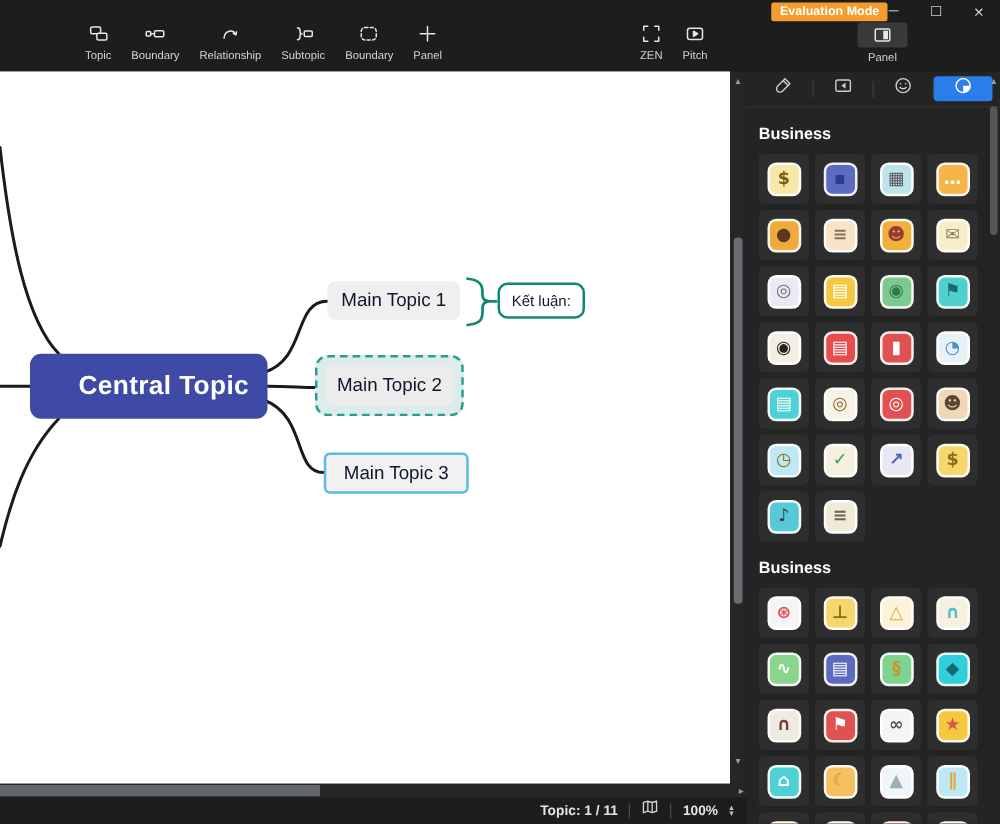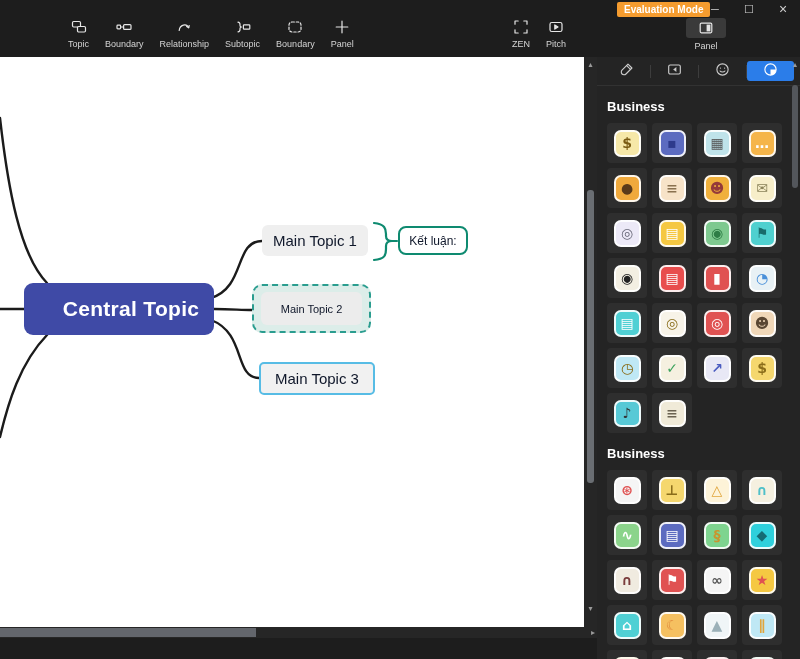--- a/index.html
+++ b/index.html
@@ -29,21 +29,21 @@
 
   
   .canvas { position:absolute; left:0; top:57px; width:584px; height:570px; background:#ffffff; overflow:hidden; }
   .canvas svg.lines { position:absolute; left:0; top:0; }
   .node { position:absolute; display:flex; align-items:center; justify-content:center; color:#0f172a; }
   .node-central { left:24px; top:226px; width:190px; height:52px; border-radius:9px;
     color:#fff; font-size:21px; font-weight:bold; letter-spacing:.3px;padding-left:24px; }
   .node-mt1 { left:262px; top:168px; width:106px; height:31px; background:#efefef; border-radius:6px; font-size:15px; }
   .node-mt2-outer { left:252px; top:227px; width:119px; height:49px; background:#dcede9;
     border:2px dashed #2a9d8f; border-radius:10px; }
-  .node-mt2-inner { left:7px; top:6px; width:101px; height:33px; background:#ececec; border-radius:6px; font-size:11px; }
+  .node-mt2-inner { left:7px; top:6px; width:101px; height:33px; background:#ececec; border-radius:6px; font-size:15px; }
   .node-mt3 { left:259px; top:305px; width:116px; height:33px; background:#f1f1f1;
     border:2px solid #57bce5; border-radius:5px; font-size:15px; }
   .node-callout { left:398px; top:169px; width:70px; height:29px; background:#fff;
     border:2px solid #0e8a70; border-radius:8px; font-size:12px; }
 
   
   .vscroll { position:absolute; left:584px; top:57px; width:13px; height:570px; background:#262626; z-index:4; }
   .vscroll .arrow { position:absolute; left:0; width:13px; text-align:center; color:#9a9a9a; font-size:8px; }
   .vscroll .thumb { position:absolute; left:3px; top:133px; width:7px; height:293px; background:#6a6e73; border-radius:3px; }
   .hscroll { position:absolute; left:0; top:627px; width:597px; height:11px; background:#262626; z-index:4; }
@@ -206,20 +206,35 @@
     <span class="arrow" style="top:3px">▴</span>
     <div class="thumb"></div>
     <span class="arrow" style="bottom:14px">▾</span>
   </div>
 
   <div class="hscroll">
     <div class="thumb"></div>
     <span class="arrow">▸</span>
   </div>
 
+  <div class="statusbar">
+    <span class="stext">Topic: 1 / 11</span>
+    <span class="sep"></span>
+    <span class="sicon">
+      <svg viewBox="0 0 16 16">
+          <path d="M2,3.4 L6,2.2 L10,3.4 L14,2.2 L14,11.4 L10,12.6 L6,11.4 L2,12.6 Z M6,2.2 L6,11.4 M10,3.4 L10,12.6"></path>
+        </svg>
+    </span>
+    <span class="sep"></span>
+    <span class="stext">100%</span>
+    <span class="stepper">
+      <span>▴</span>
+      <span>▾</span>
+    </span>
+  </div>
 
   <div class="sidebar">
     <div class="tabbar" id="tabbar">
         <div class="tab">
           <span><svg viewBox="0 0 16 16">
               <path d="M9.6,2.2 L13.8,6.4 L7.4,12.8 C6.2,14 4,13.6 3.2,12.8 C2.4,12 2,9.8 3.2,8.6 Z"></path>
               <line x1="8.2" y1="3.8" x2="12.2" y2="7.8"></line>
             </svg></span>
         </div>
         <span class="tabdiv"></span>

